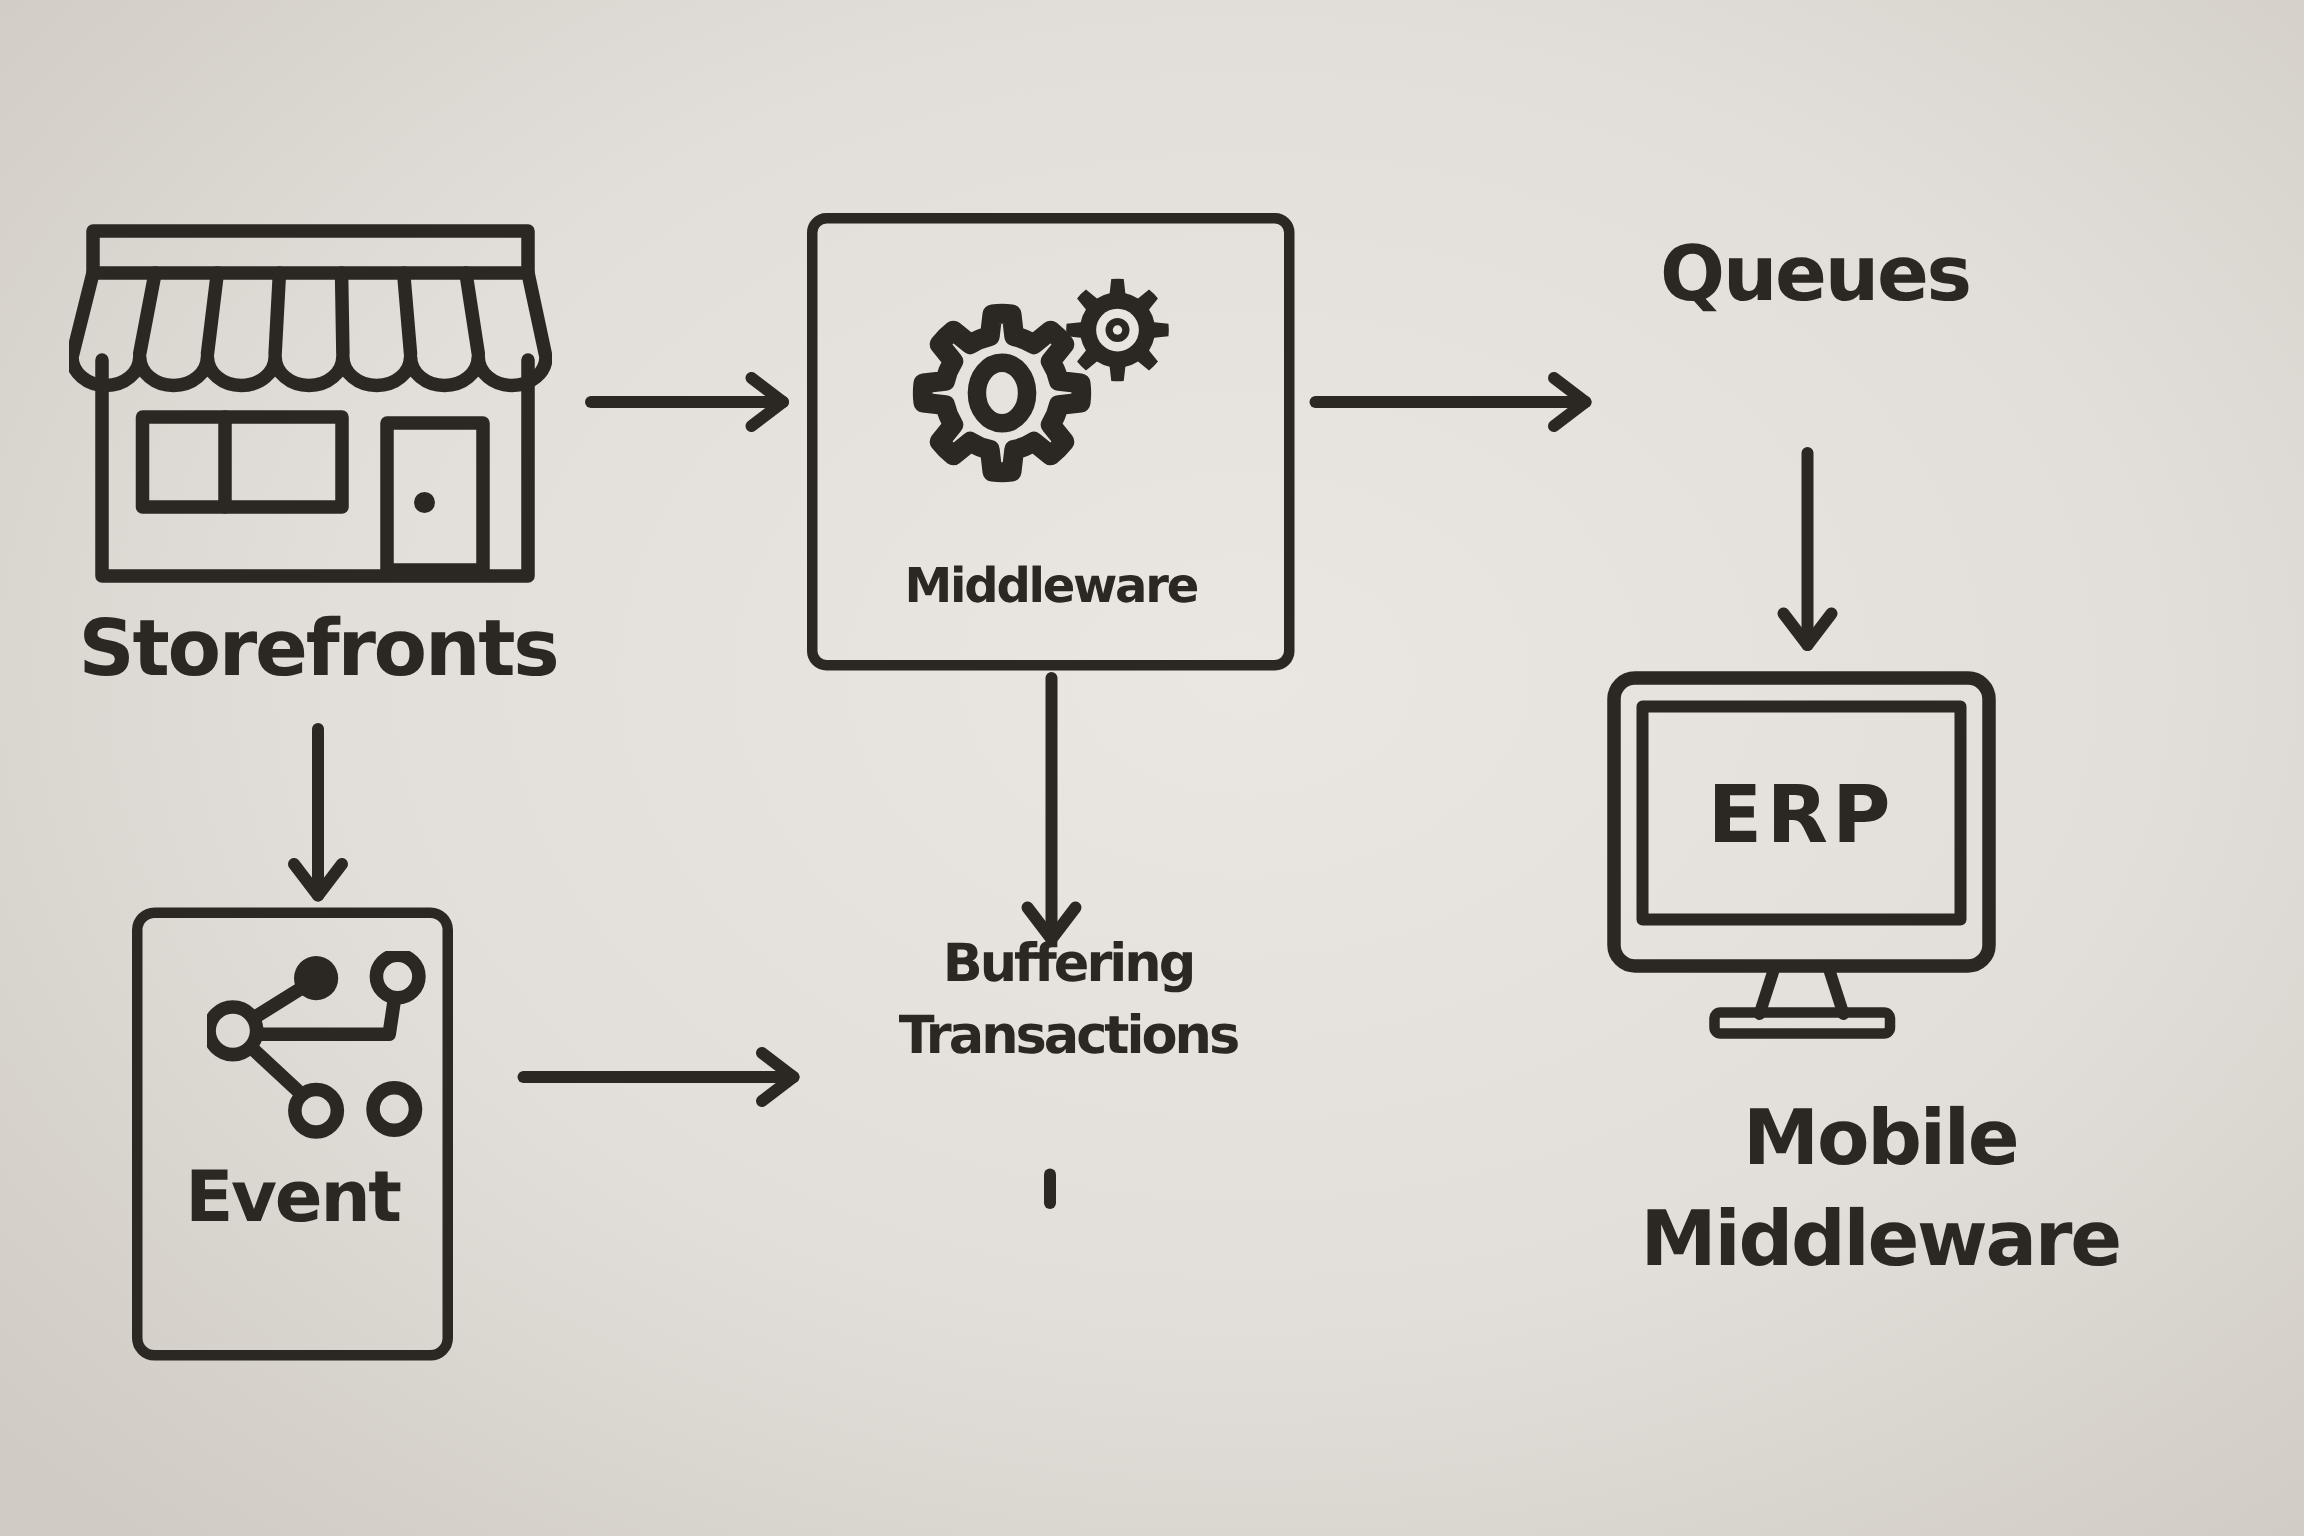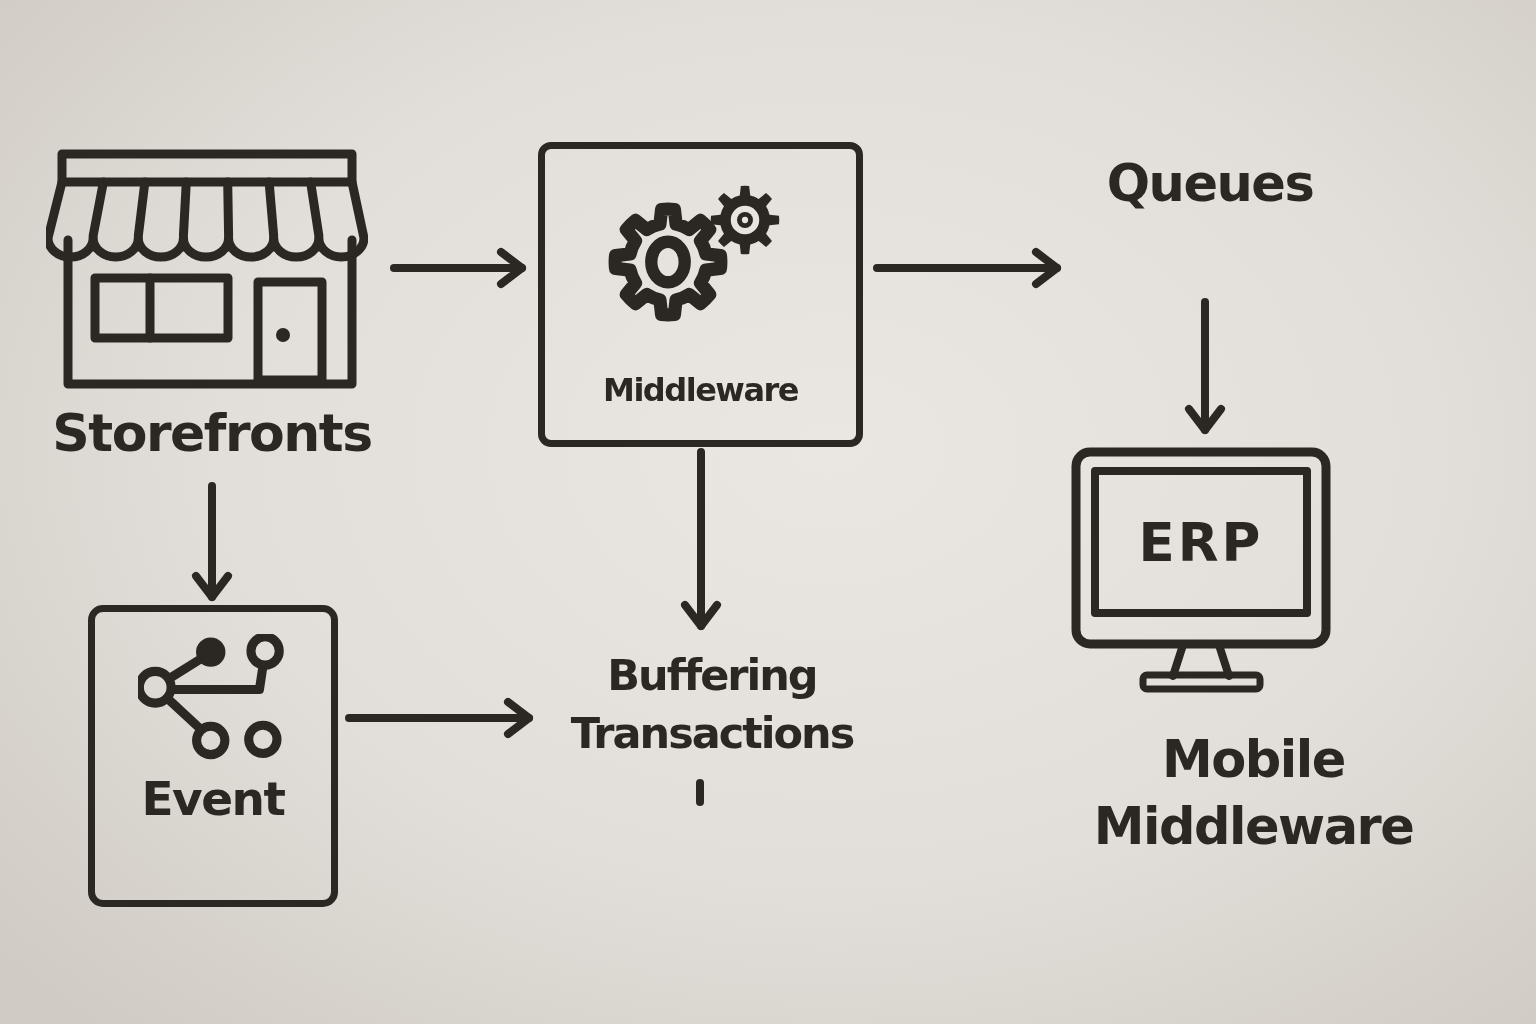--- a/index.html
+++ b/index.html
@@ -135,34 +135,34 @@
     <text x="131" y="115" text-anchor="middle" font-size="53" font-weight="bold" letter-spacing="3" fill="#2b2823">ERP</text>
     <line class="stroke" stroke-width="8" x1="113" y1="199" x2="103" y2="230"></line>
     <line class="stroke" stroke-width="8" x1="149" y1="199" x2="159" y2="230"></line>
     <rect class="stroke" stroke-width="7" x="73" y="229" width="117" height="14" rx="4"></rect>
   </svg>
   <div class="label" style="left:1026px;top:726px;width:455px;font-size:51px;line-height:1.32">
     <div>Mobile</div>
     <div>Middleware</div>
   </div>
 
-  <div class="node-box" style="left:88px;top:605px;width:250px;height:302px;border-radius:15px">
+  <div class="node-box" style="left:88px;top:605px;width:214px;height:302px;border-radius:15px">
     <svg style="position:absolute;left:43px;top:22px" width="150" height="128" viewBox="0 0 132 113">
       <line class="stroke" stroke-width="8" x1="28" y1="39" x2="60" y2="19"></line>
       <polyline class="stroke" stroke-width="8" points="31,49 107,49 110,29"></polyline>
       <line class="stroke" stroke-width="8" x1="26" y1="57" x2="54" y2="83"></line>
       <circle class="stroke" stroke-width="8" cx="15" cy="47" r="14"></circle>
       <circle class="fillink" cx="64" cy="16" r="13"></circle>
       <circle class="stroke" stroke-width="8" cx="112" cy="15" r="12.5"></circle>
       <circle class="stroke" stroke-width="8" cx="64" cy="94" r="12.5"></circle>
       <circle class="stroke" stroke-width="8" cx="110" cy="93" r="12.5"></circle>
     </svg>
     <div class="in-box-label" style="top:158px;font-size:47px;line-height:1.22">
       <div>Event</div>
     </div>
   </div>
 
-  <div class="label" style="left:512px;top:646px;width:400px;font-size:43px;line-height:1.36;letter-spacing:-2px">
+  <div class="label" style="left:512px;top:620px;width:400px;font-size:35px;line-height:1.36;letter-spacing:-2px">
     <div>Buffering</div>
     <div>Transactions</div>
   </div>
 
 </div>
 
 </body></html>

